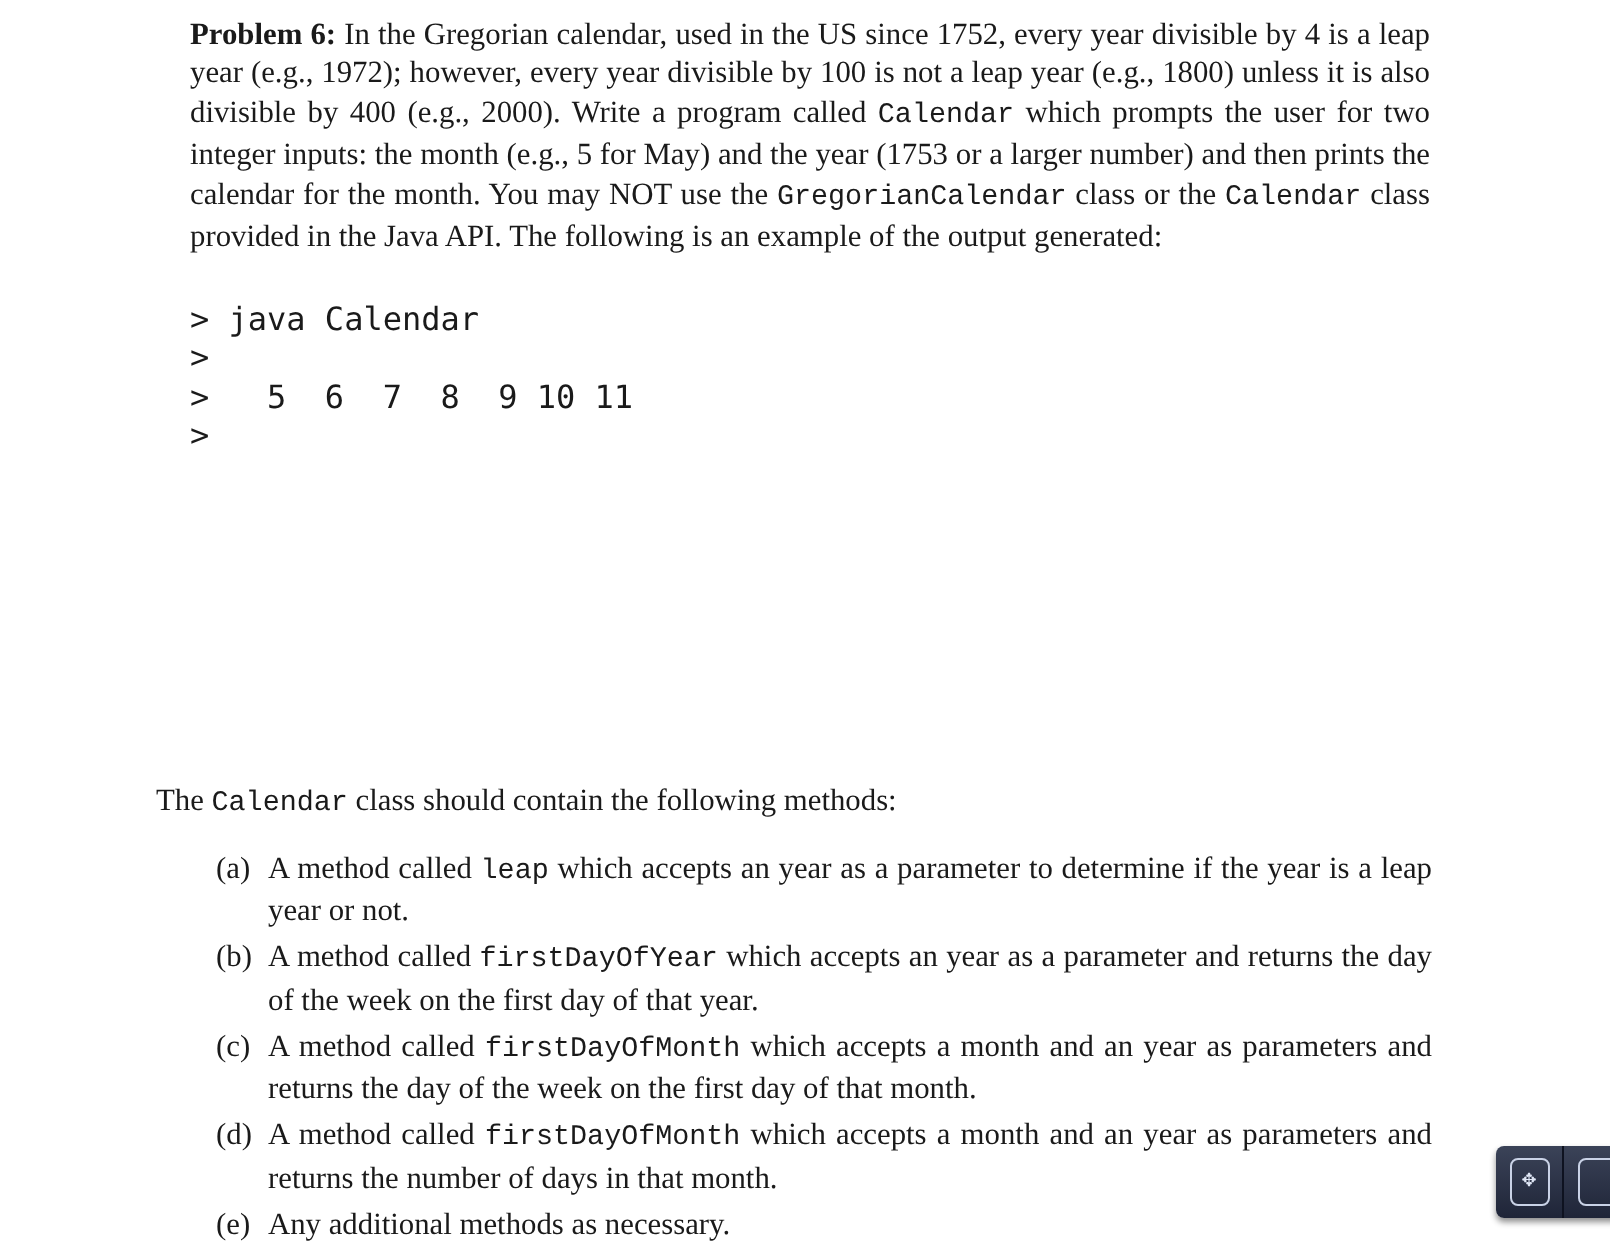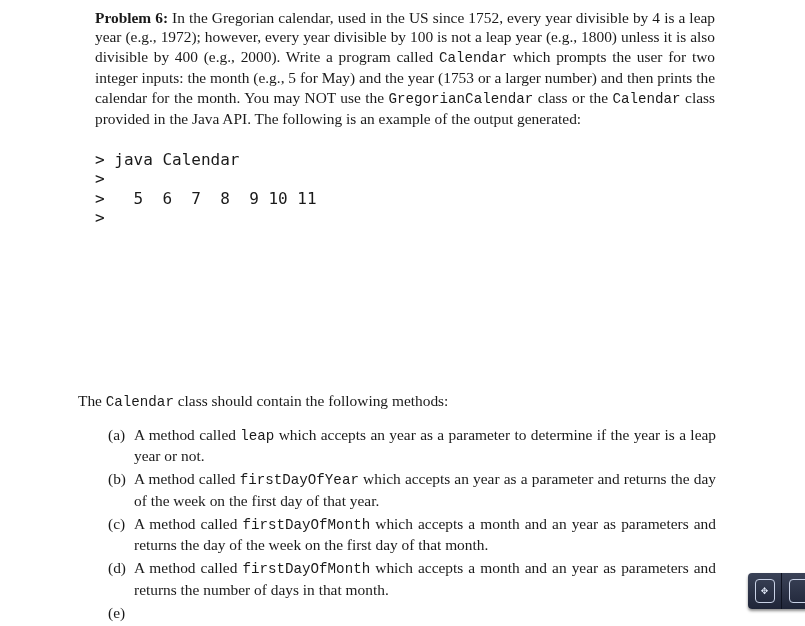--- a/index.html
+++ b/index.html
@@ -38,21 +38,21 @@
   <div class="ln">&gt;</div>
 </div>
 
 <div class="lead"><span>The </span><span class="mono">Calendar</span><span> class should contain the following methods:</span></div>
 
 <ul class="list">
   <li><span class="lbl">(a)</span><span>A method called </span><span class="mono">leap</span><span> which accepts an year as a parameter to determine if the year is a leap year or not.</span></li>
   <li><span class="lbl">(b)</span><span>A method called </span><span class="mono">firstDayOfYear</span><span> which accepts an year as a parameter and returns the day of the week on the first day of that year.</span></li>
   <li><span class="lbl">(c)</span><span>A method called </span><span class="mono">firstDayOfMonth</span><span> which accepts a month and an year as parameters and returns the day of the week on the first day of that month.</span></li>
   <li><span class="lbl">(d)</span><span>A method called </span><span class="mono">firstDayOfMonth</span><span> which accepts a month and an year as parameters and returns the number of days in that month.</span></li>
-  <li><span class="lbl">(e)</span></li>
+  <li><span class="lbl">(e)</span><span>Any additional methods as necessary.</span></li>
 </ul>
 
 <div class="ctrl">
   <div class="btn">
     <div class="ico">✥</div>
   </div>
   <div class="btn">
     <div class="ico"></div>
   </div>
 </div>

